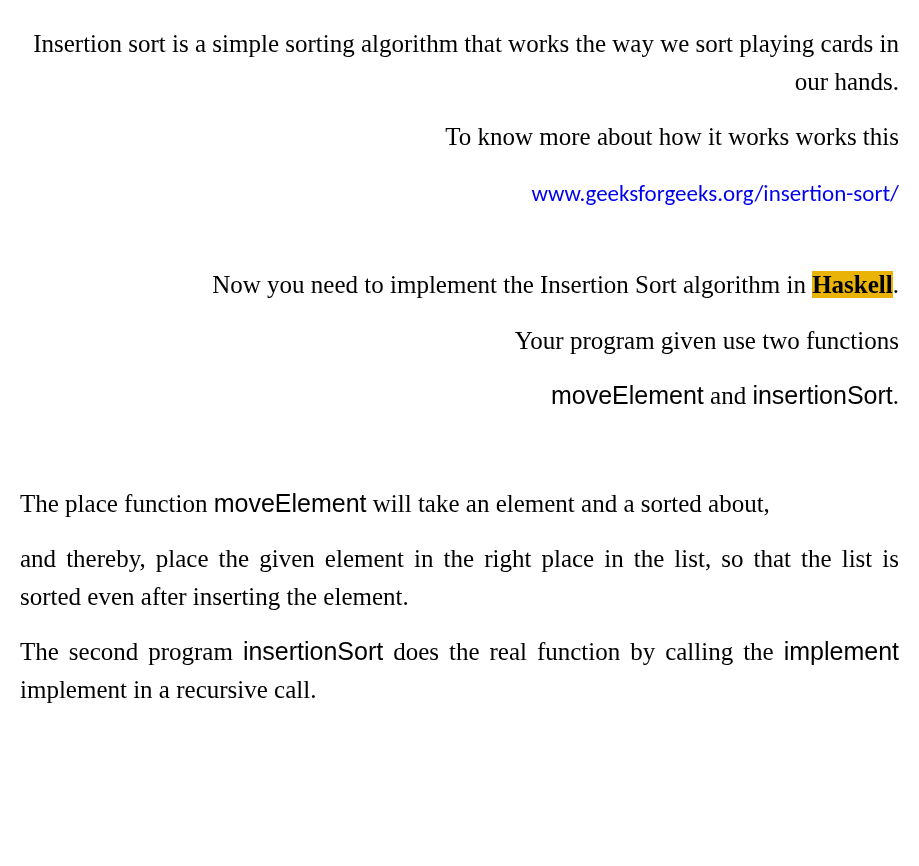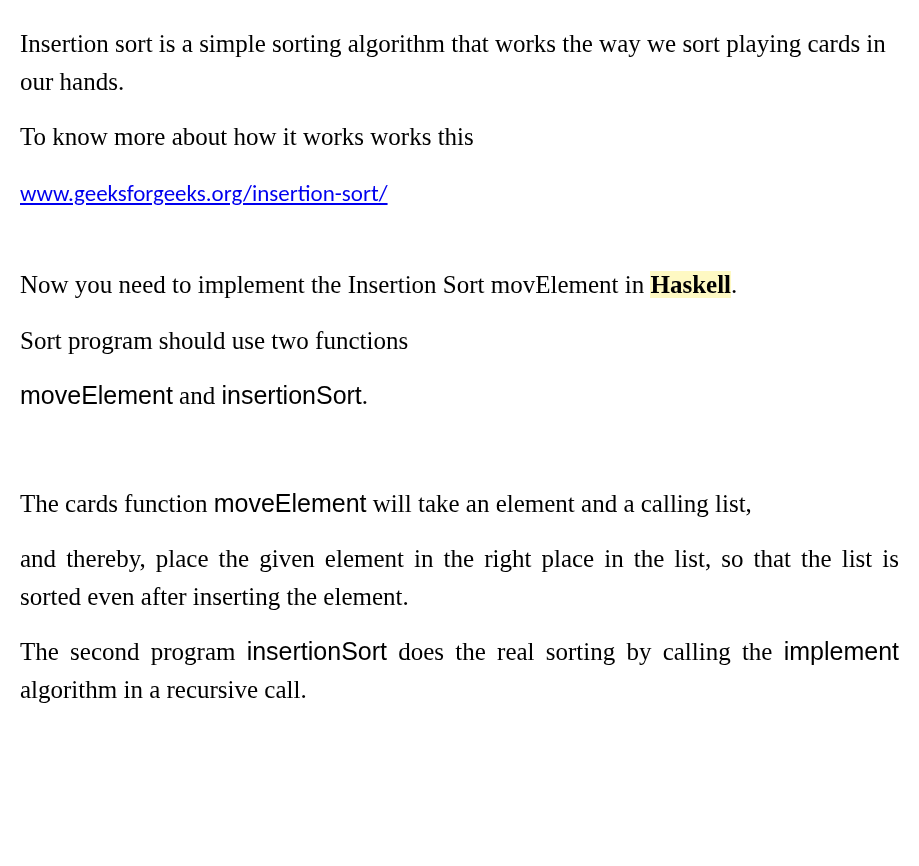--- a/index.html
+++ b/index.html
@@ -1,42 +1,42 @@
 <!DOCTYPE html>
 <html><head>
   <meta charset="utf-8">
   <style>
     * {
       margin: 0;
       padding: 0;
       box-sizing: border-box;
+      text-align: right;
     }
     body {
       font-family: Georgia, 'Times New Roman', Times, serif;
       font-size: 25px;
       line-height: 1.5;
       color: #000;
       background: #fff;
       padding: 25px 20px;
       width: 919px;
     }
     p {
       margin-bottom: 18px;
     }
     .link {
       color: #0000EE;
-      text-decoration: underline;
       font-family: Calibri, Arial, sans-serif;
       font-size: 23px;
     }
     .code {
       font-family: Liberation Sans, sans-serif;
     }
     .highlight {
-      background-color: #fef9c3;
+      background-color: #eab308;
       font-weight: bold;
     }
     .section-gap {
       margin-top: 55px;
     }
     .section-gap-large {
       margin-top: 70px;
     }
     .justify {
       text-align: justify;
@@ -47,30 +47,30 @@
 
 <p>Insertion sort is a simple sorting algorithm that works the way we sort playing cards in our hands.</p>
 
 <p>To know more about how it works works this</p>
 
 <p>
   <a class="link">www.geeksforgeeks.org/insertion-sort/</a>
 </p>
 
 <p class="section-gap">
-  <span>Now you need to implement the Insertion Sort movElement in </span><span class="highlight">Haskell</span><span>.</span>
+  <span>Now you need to implement the Insertion Sort algorithm in </span><span class="highlight">Haskell</span><span>.</span>
 </p>
 
-<p>Sort program should use two functions</p>
+<p>Your program given use two functions</p>
 
 <p>
   <span class="code">moveElement</span><span> and </span><span class="code">insertionSort</span><span>.</span>
 </p>
 
 <p class="section-gap-large justify">
-  <span>The cards function </span><span class="code">moveElement</span><span> will take an element and a calling list,</span>
+  <span>The place function </span><span class="code">moveElement</span><span> will take an element and a sorted about,</span>
 </p>
 
 <p class="justify">and thereby, place the given element in the right place in the list, so that the list is sorted even after inserting the element.</p>
 
 <p class="justify">
-  <span>The second program </span><span class="code">insertionSort</span><span> does the real sorting by calling the </span><span class="code">implement</span><span> algorithm in a recursive call.</span>
+  <span>The second program </span><span class="code">insertionSort</span><span> does the real function by calling the </span><span class="code">implement</span><span> implement in a recursive call.</span>
 </p>
 
 </body></html>

